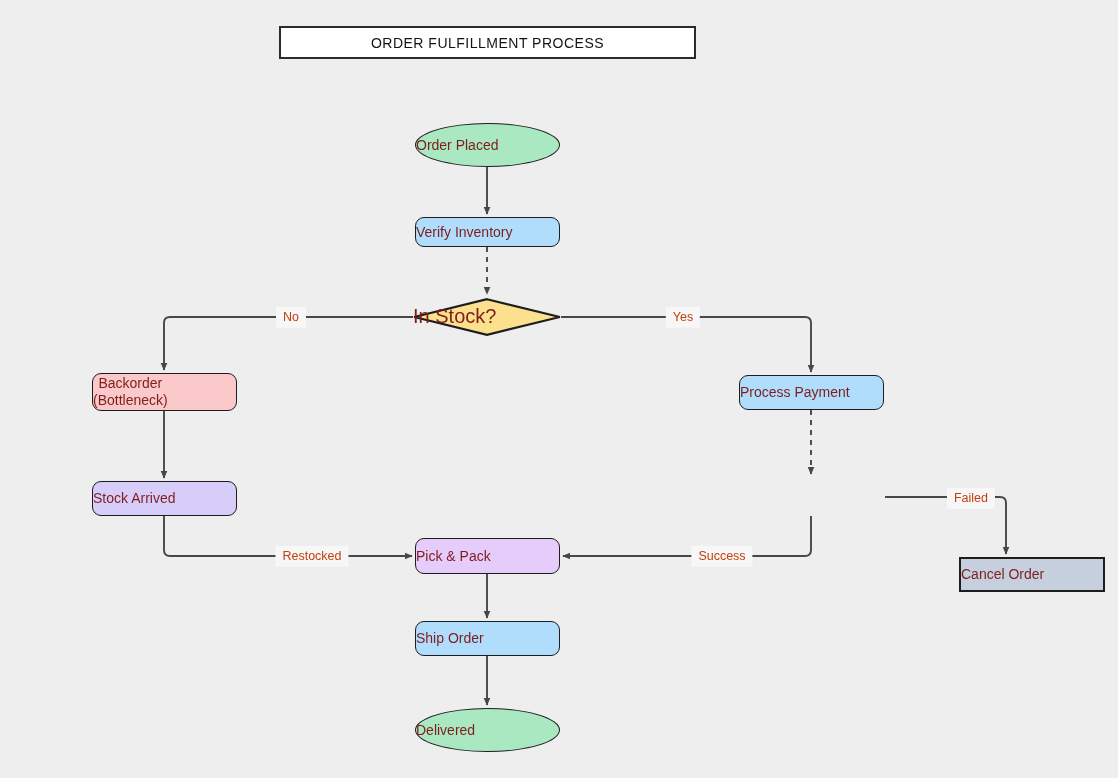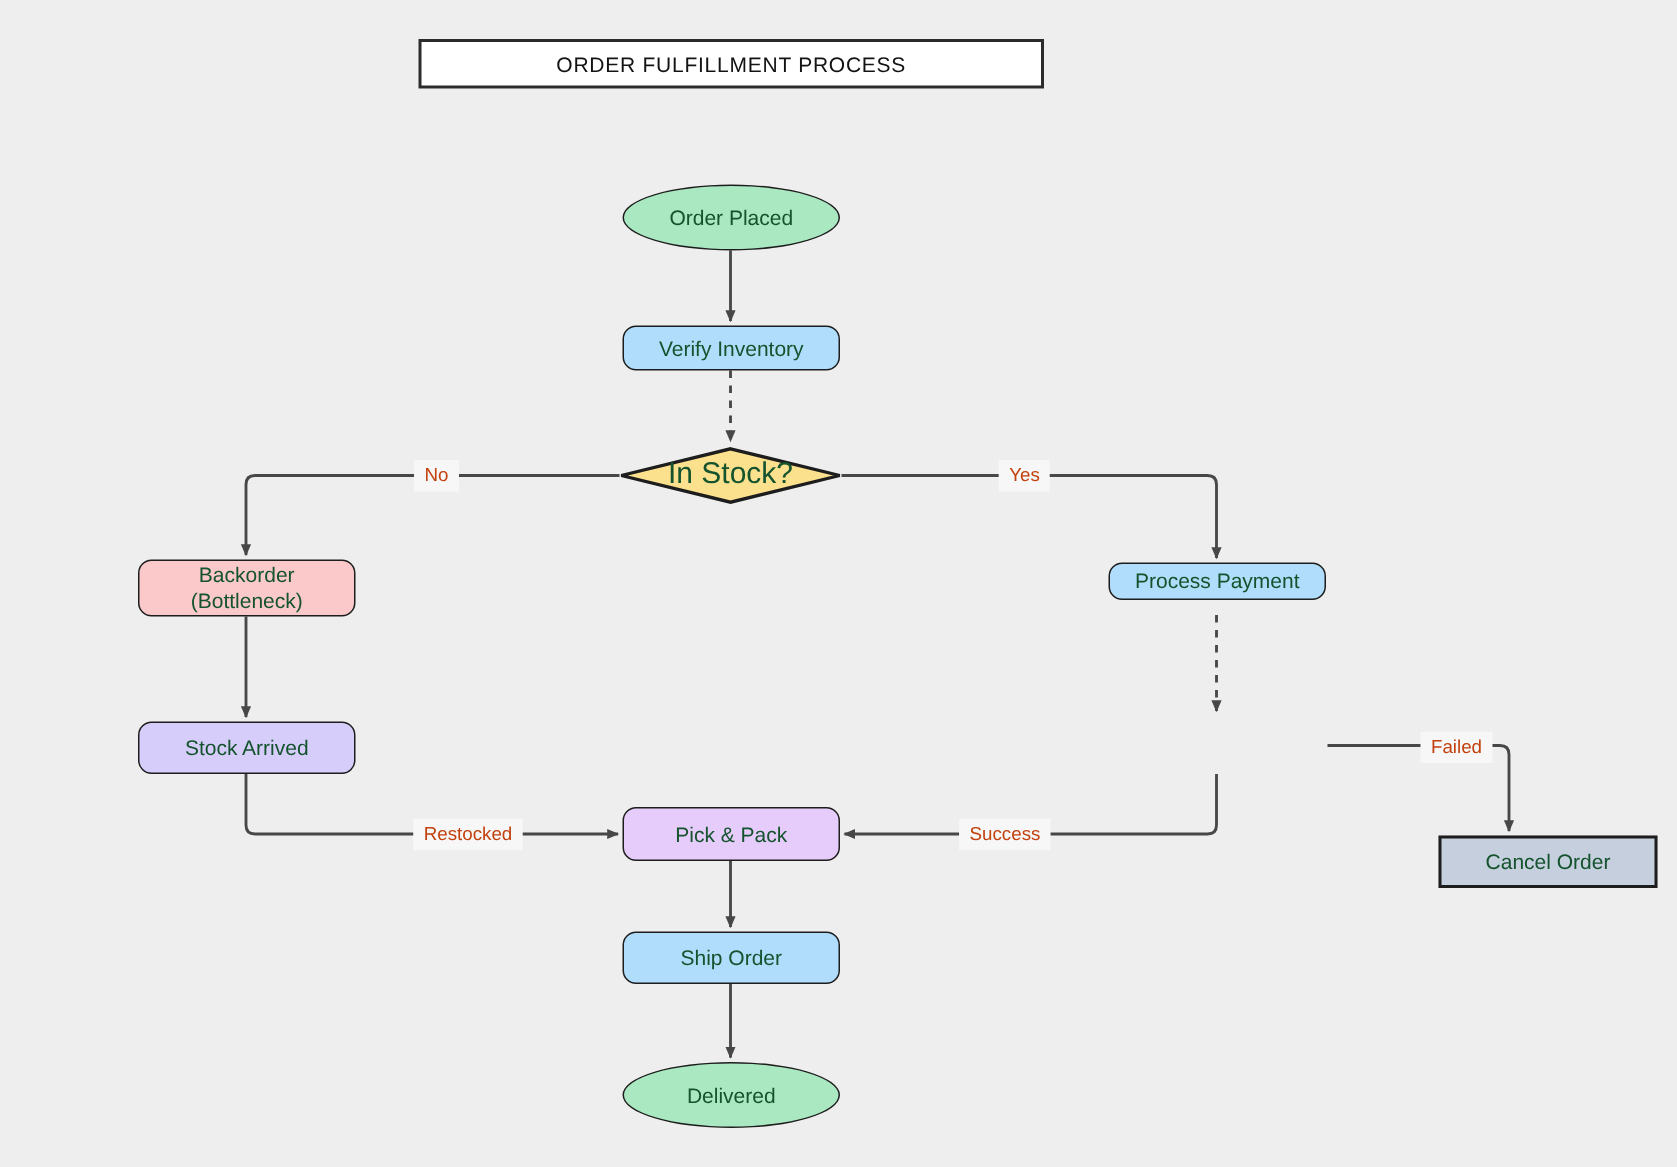--- a/index.html
+++ b/index.html
@@ -24,23 +24,22 @@
     left: 0;
     top: 0;
     width: 1118px;
     height: 778px;
   }
   .node {
     position: absolute;
     box-sizing: border-box;
     display: flex;
     align-items: center;
-    justify-content: center;
     text-align: center;
-    color: #14532d;
+    color: #7f1d1d;
     font-size: 14px;
     line-height: 1.18;
     border: 1.6px solid #1d1d1d;
     z-index: 3;
     white-space: pre-line;
   }
   .node.rounded { border-radius: 9px; }
   .node.rect { border-radius: 0; border-width: 2px; }
   .node.ellipse { border-radius: 50%; }
   .node.diamond {
@@ -142,21 +141,21 @@
 
   <div class="node rounded" style="left:92px; top:481px; width:145px; height:35px; background:#d7cdfb;">
     <span>Stock Arrived</span>
   </div>
 
   <div class="node rounded" style="left:92px; top:373px; width:145px; height:38px; background:#fbc9c9;">
     <span>Backorder
 (Bottleneck)</span>
   </div>
 
-  <div class="node rounded" style="left:739px; top:375px; width:145px; height:25px; background:#afddfb;">
+  <div class="node rounded" style="left:739px; top:375px; width:145px; height:35px; background:#afddfb;">
     <span>Process Payment</span>
   </div>
 
 
   <div class="node rect" style="left:959px; top:557px; width:146px; height:35px; background:#c5cfdd;">
     <span>Cancel Order</span>
   </div>
 
   <div class="node rounded" style="left:415px; top:538px; width:145px; height:36px; background:#e6ccfb;">
     <span>Pick &amp; Pack</span>
@@ -175,17 +174,17 @@
   </div>
   <div class="edge-label" style="left:683px; top:317px;">
     <span>Yes</span>
   </div>
   <div class="edge-label" style="left:270px; top:556px;margin-left:42px;">
     <span>Restocked</span>
   </div>
   <div class="edge-label" style="left:971px; top:498px;">
     <span>Failed</span>
   </div>
-  <div class="edge-label" style="left:670px; top:556px;">
+  <div class="edge-label" style="left:722px; top:556px;">
     <span>Success</span>
   </div>
 
 </div>
 
 </body></html>

